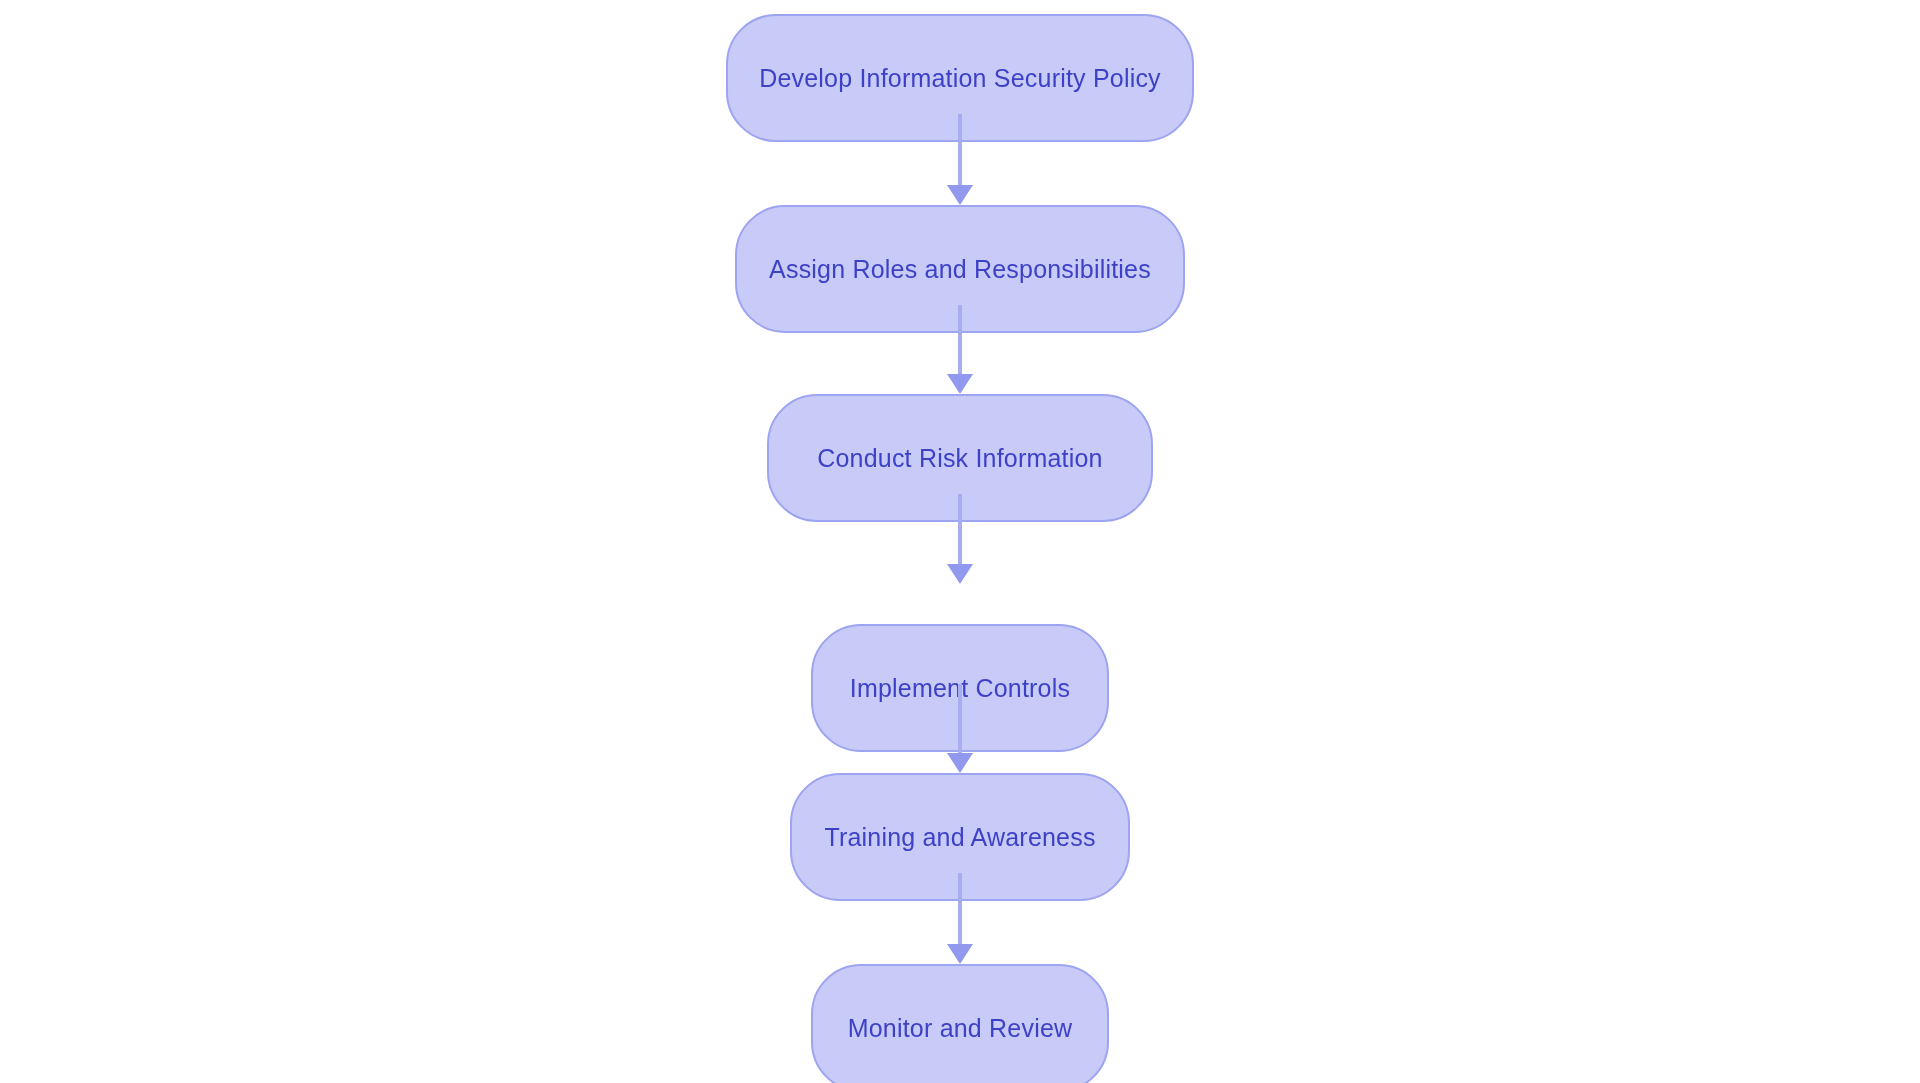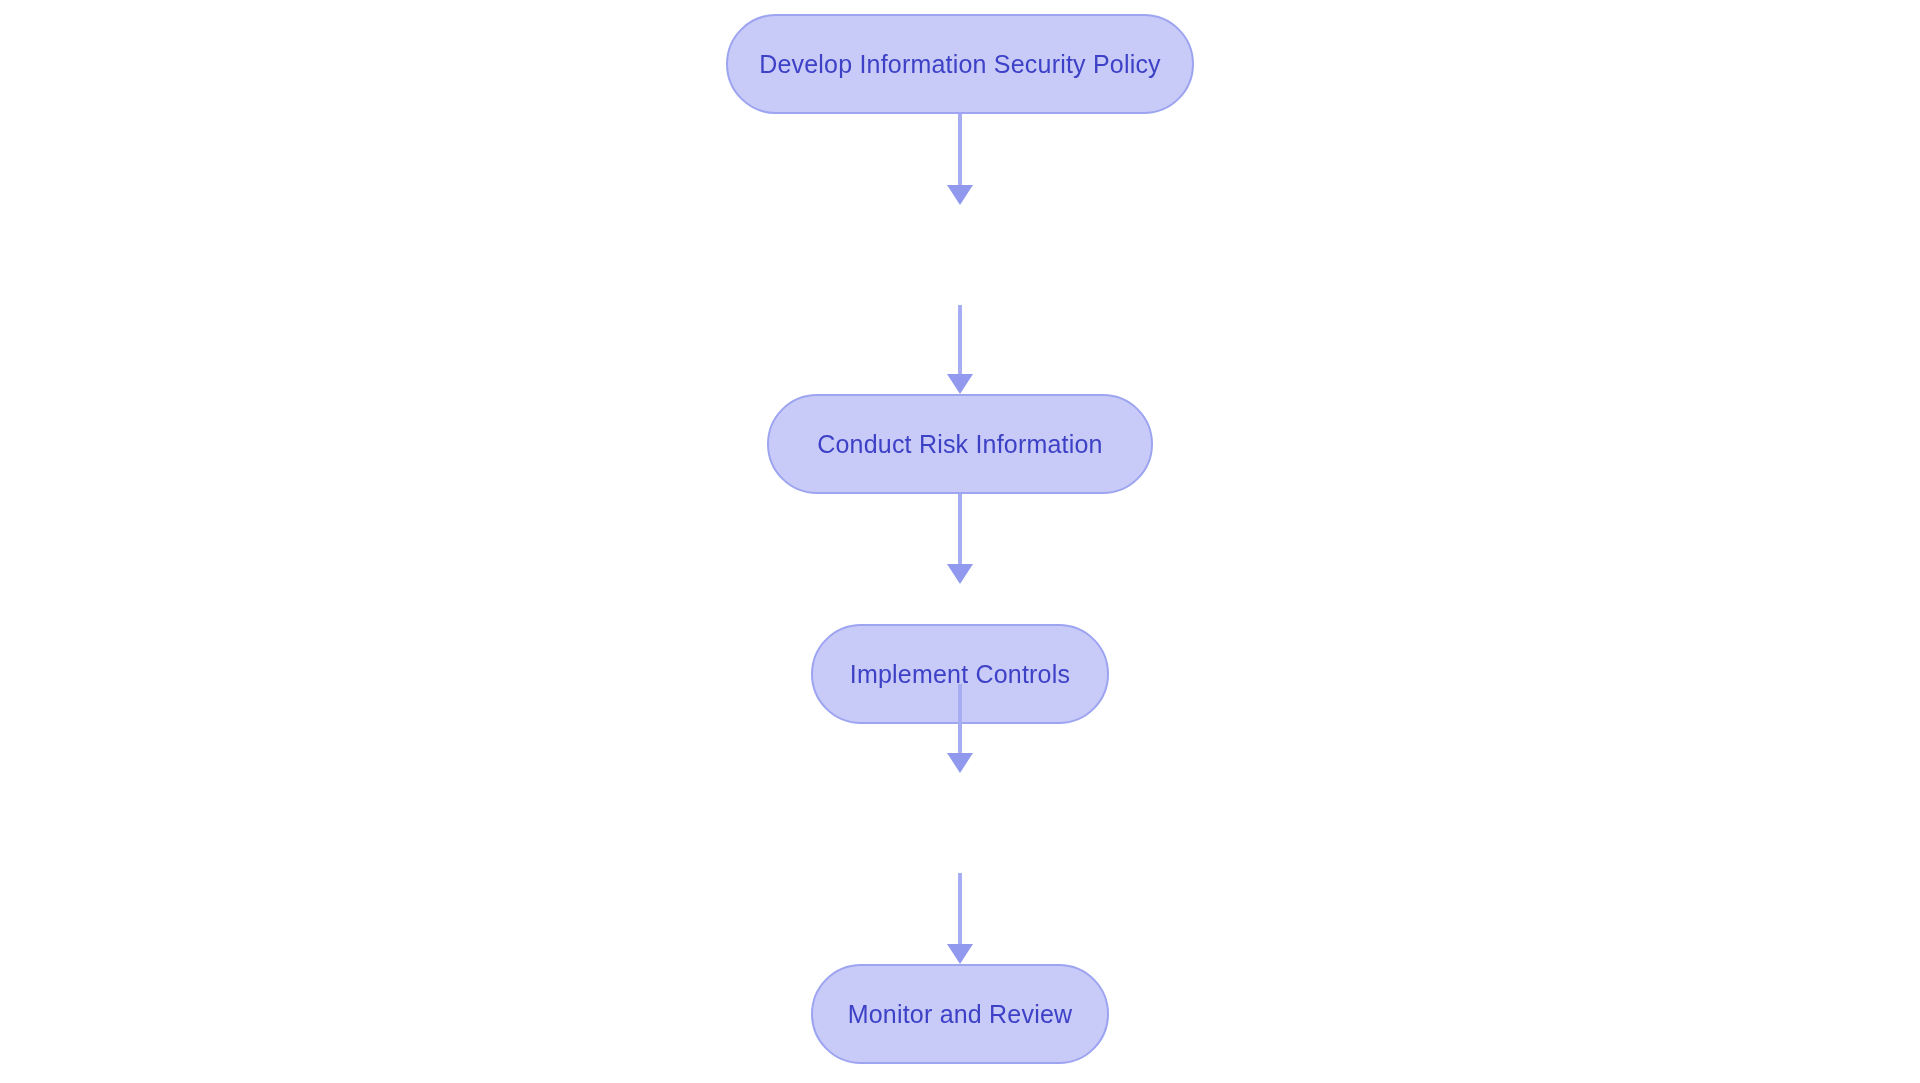--- a/index.html
+++ b/index.html
@@ -19,21 +19,21 @@
     font-family: "Liberation Sans", "DejaVu Sans", sans-serif;
   }
   .canvas {
     position: relative;
     width: 1920px;
     height: 1083px;
     background: var(--background);
   }
   .node {
     position: absolute;
-    height: 100px;
+    height: 128px;
     border-radius: 50px;
     background: var(--node-fill);
     border: 2px solid var(--node-border);
     display: flex;
     align-items: center;
     justify-content: center;
   }
   .node-label {
     color: var(--node-text);
     font-size: 25px;
@@ -70,20 +70,23 @@
 
   <div class="node" style="left:726px; top:14px; width:468px;">
     <span class="node-label">Develop Information Security Policy</span>
   </div>
 
   <div class="arrow" style="left:947px; top:114px; height:91px;">
     <div class="arrow-line"></div>
     <div class="arrow-head"></div>
   </div>
 
+  <div class="node" style="left:735px; top:205px; width:450px;">
+    <span class="node-label">Assign Roles and Responsibilities</span>
+  </div>
 
   <div class="arrow" style="left:947px; top:305px; height:89px;">
     <div class="arrow-line"></div>
     <div class="arrow-head"></div>
   </div>
 
   <div class="node" style="left:767px; top:394px; width:386px;">
     <span class="node-label">Conduct Risk Information</span>
   </div>
 
@@ -94,20 +97,23 @@
 
   <div class="node" style="left:811px; top:584px; width:298px;margin-top:40px;">
     <span class="node-label">Implement Controls</span>
   </div>
 
   <div class="arrow" style="left:947px; top:684px; height:89px;">
     <div class="arrow-line"></div>
     <div class="arrow-head"></div>
   </div>
 
+  <div class="node" style="left:790px; top:773px; width:340px;">
+    <span class="node-label">Training and Awareness</span>
+  </div>
 
   <div class="arrow" style="left:947px; top:873px; height:91px;">
     <div class="arrow-line"></div>
     <div class="arrow-head"></div>
   </div>
 
   <div class="node" style="left:811px; top:964px; width:298px;">
     <span class="node-label">Monitor and Review</span>
   </div>
 

